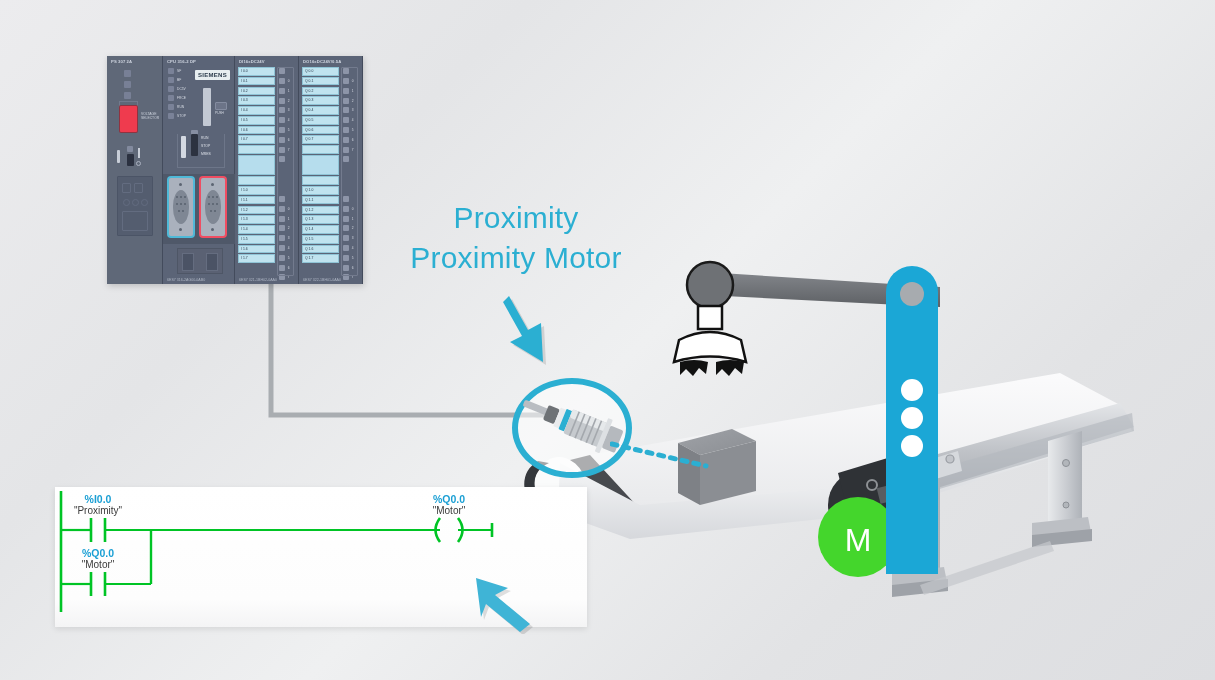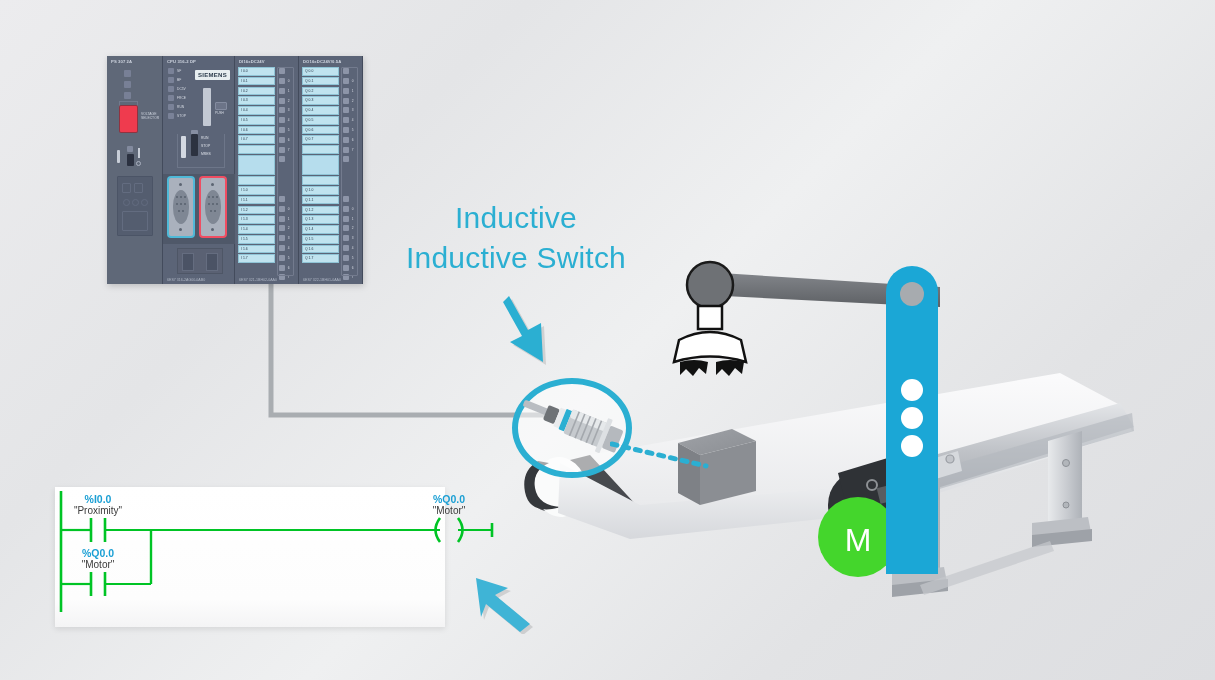--- a/index.html
+++ b/index.html
@@ -138,21 +138,21 @@
   }
   #sensor-ring {
     position: absolute; left: 0; top: 0; width: 120px; height: 100px;
     border: 6px solid #2bafd2; border-radius: 50%;
     background: rgba(255,255,255,0.55);
   }
 
   
   #ladder-panel {
     position: absolute; left: 55px; top: 487px;
-    width: 390px; height: 140px;
+    width: 532px; height: 140px;
     background: linear-gradient(180deg,#ffffff 0%,#fdfdfd 80%,#f4f4f5 100%);
     box-shadow: 0 2px 6px rgba(0,0,0,0.10);
   }
 
   
   #conveyor { position: absolute; left: 520px; top: 255px; width: 620px; height: 380px; }
 
   
   #logo {
     position: absolute; left: 923px; top: 582px;
@@ -576,22 +576,22 @@
 
   <svg style="position:absolute;left:884px;top:264px;" width="62" height="312">
     <path d="M2,28 a26,26 0 0 1 52,0 L54,310 L2,310 Z" fill="#1ba7d6"></path>
     <circle cx="28" cy="30" r="12" fill="#a7abaf"></circle>
     <circle cx="28" cy="126" r="11" fill="#ffffff"></circle>
     <circle cx="28" cy="154" r="11" fill="#ffffff"></circle>
     <circle cx="28" cy="182" r="11" fill="#ffffff"></circle>
   </svg>
 
   <div id="callout-title">
-    <div>Inductive</div>
-    <div>Inductive Switch</div>
+    <div>Proximity</div>
+    <div>Proximity Motor</div>
   </div>
 
   <svg id="arrow-to-sensor" width="90" height="90">
     <g transform="translate(2,2)">
       <path d="M14,6 L33,40 L46,33 L48,72 L15,52 L27,46 L8,12 Z" fill="rgba(0,0,0,0.12)" transform="translate(3,3)"></path>
       <path d="M14,6 L33,40 L46,33 L48,72 L15,52 L27,46 L8,12 Z" fill="#2bafd2"></path>
     </g>
   </svg>
 
   <div id="sensor-callout">

